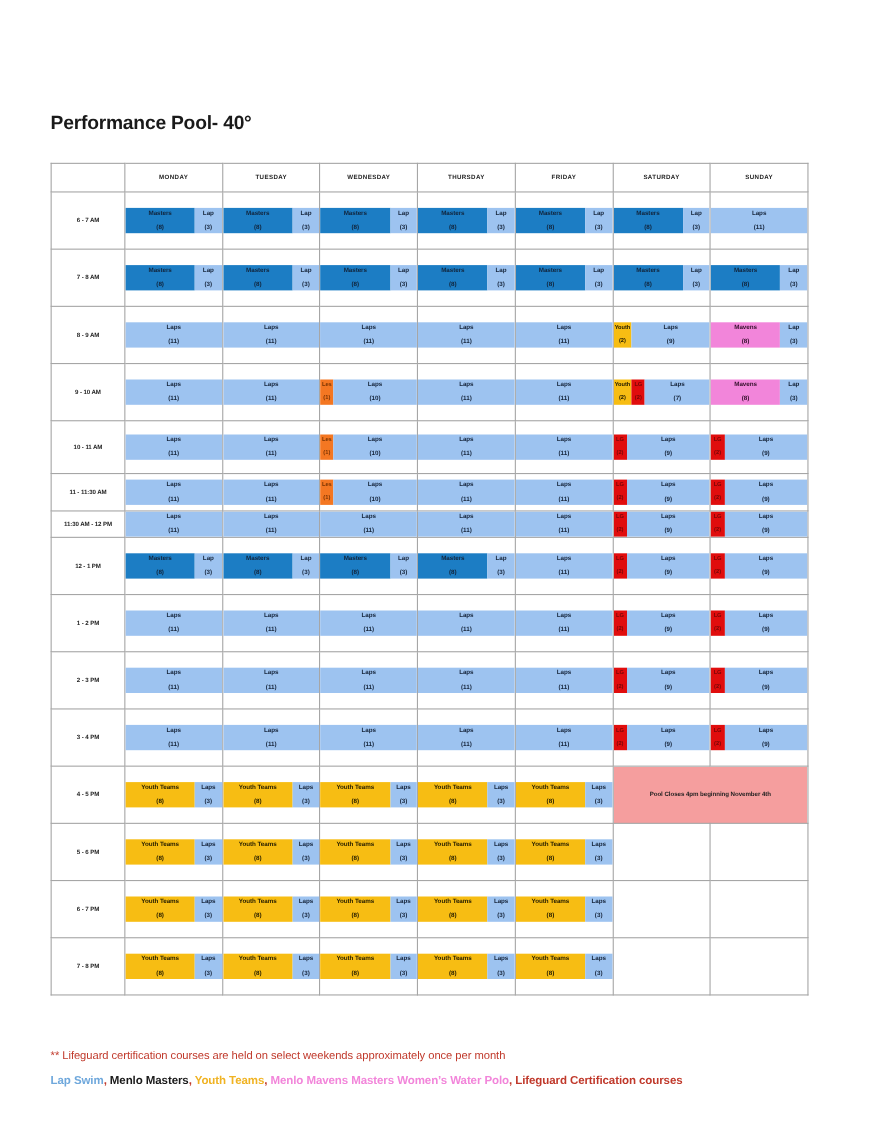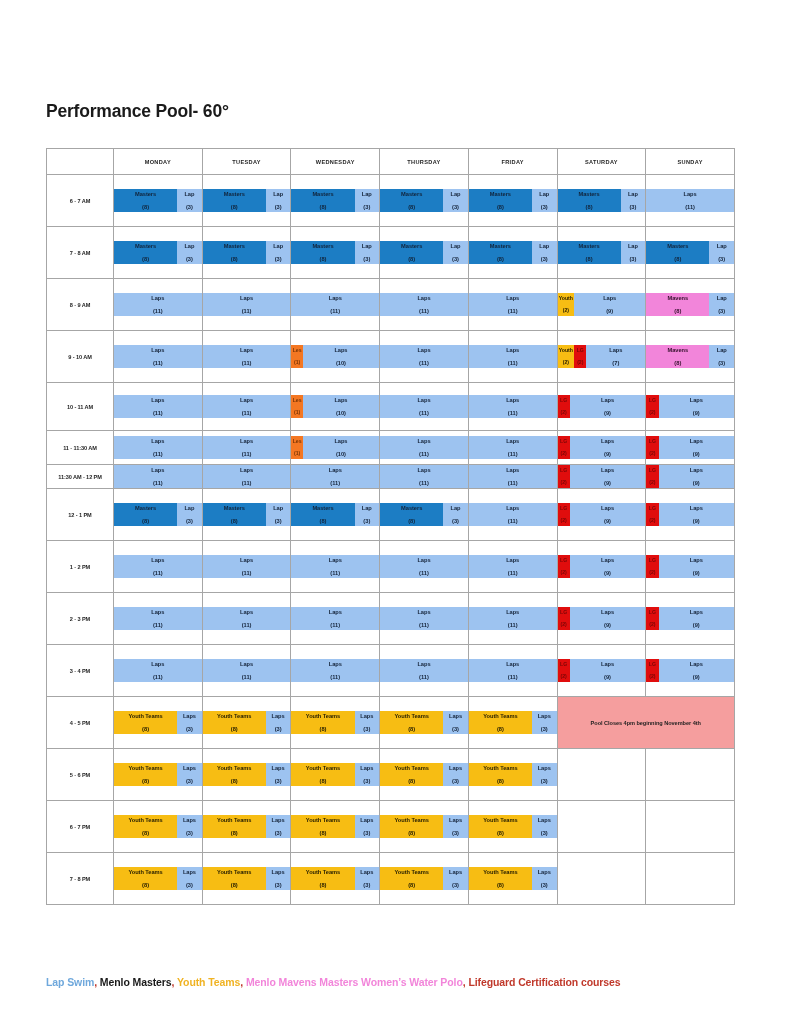--- a/index.html
+++ b/index.html
@@ -151,21 +151,21 @@
     color: #c0392b;
     letter-spacing: -0.05px;
     white-space: nowrap;
   }
 </style>
 </head>
 <body>
 
 <div class="page">
 
-  <div class="page-title">Performance Pool- 60°</div>
+  <div class="page-title">Performance Pool- 40°</div>
 
   <table class="schedule">
     <thead>
       <tr>
         <th class="corner"></th>
       <th class="dayhead">MONDAY</th>
           <th class="dayhead">TUESDAY</th>
           <th class="dayhead">WEDNESDAY</th>
           <th class="dayhead">THURSDAY</th>
           <th class="dayhead">FRIDAY</th>
@@ -1235,14 +1235,15 @@
               </div>
             </div>
           </td>
           <td class="blankcell"></td>
           <td class="blankcell"></td>
         </tr>
       </tbody>
   </table>
 
   <div class="legend"><span style="color: rgb(111, 168, 220);">Lap Swim</span><span class="sep">, </span><span style="color: rgb(26, 26, 26);">Menlo Masters</span><span class="sep">, </span><span style="color: rgb(240, 179, 35);">Youth Teams</span><span class="sep">, </span><span style="color: rgb(242, 133, 218);">Menlo Mavens Masters Women’s Water Polo</span><span class="sep">, </span><span style="color: rgb(192, 57, 43);">Lifeguard Certification courses</span></div>
+  <div class="footnote">** Lifeguard certification courses are held on select weekends approximately once per month</div>
 
 </div>
 
 </body></html>

